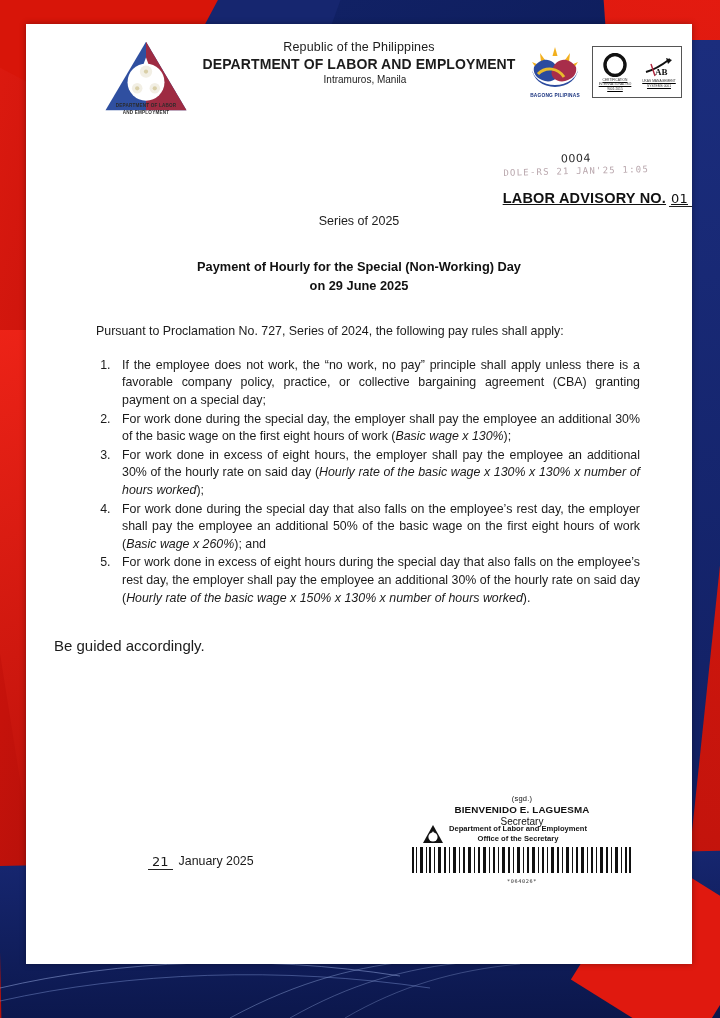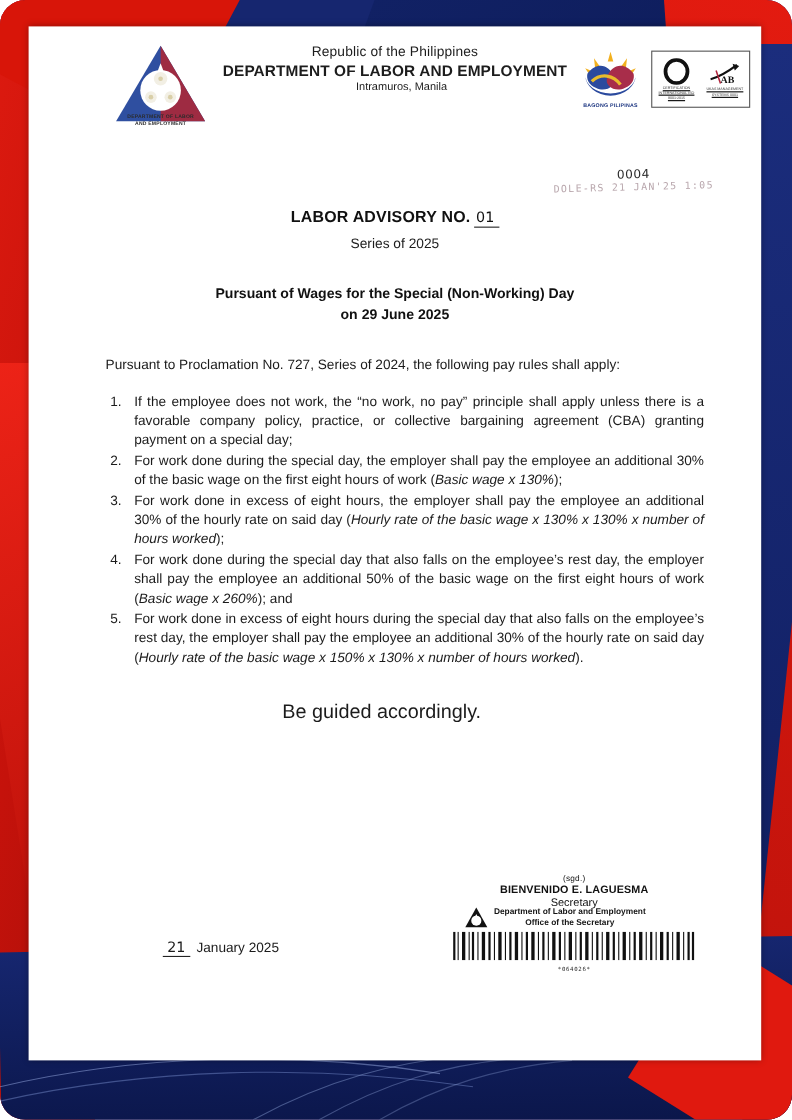--- a/index.html
+++ b/index.html
@@ -7,21 +7,20 @@
     padding: 0;
     background: #ffffff;
   }
   #page {
     position: relative;
     width: 720px;
     height: 1018px;
     overflow: hidden;
     font-family: "Liberation Sans", sans-serif;
     background: #f9a8d4;
-    border-radius: 23px;
   }
 
   
   .bg-layer { position: absolute; inset: 0; overflow: hidden; }
 
   .bg-navy-base {
     position: absolute; inset: 0;
     background: linear-gradient(150deg, #13246b 0%, #0c1a55 45%, #101f63 100%);
   }
   .bg-red-left {
@@ -170,25 +169,26 @@
     font-family: "DejaVu Sans Mono", monospace;
     font-size: 9px;
     color: #b9a7ad;
     letter-spacing: 1.2px;
     margin-top: 1px;
   }
 
   
   .adv-title {
     margin-top: 70px;
-    text-align: center;
+    text-align: right;
     font-size: 14.5px;
     font-weight: bold;
     color: #111;
     letter-spacing: .2px;
+    text-decoration: underline;
   }
   .adv-no-hand {
     font-family: "DejaVu Sans", sans-serif;
     font-weight: normal;
     font-size: 13px;
     border-bottom: 1.3px solid #222;
     padding: 0 4px 0 2px;
     margin-left: 3px;
   }
   .adv-series {
@@ -225,23 +225,22 @@
     line-height: 1.42;
   }
   ol.rules li {
     text-align: justify;
     margin-bottom: 1px;
     padding-left: 8px;
   }
   ol.rules li::marker { font-size: 12.4px; }
   .closing {
     margin-top: 30px;
-    font-size: 18px;
+    font-size: 15px;
     padding-left: 2px;
-    text-align: center;
   }
 
   
   .sig-block {
     position: absolute;
     left: 396px; top: 770px;
     width: 200px;
     text-align: center;
     color: #111;
   }
@@ -377,21 +376,21 @@
       <div class="stamp-hand">0004</div>
       <div class="stamp-faint">DOLE-RS  21 JAN'25  1:05</div>
     </div>
 
     <div class="adv-title">
       <span>LABOR ADVISORY NO.</span><span class="adv-no-hand">01</span>
     </div>
     <div class="adv-series">Series of 2025</div>
 
     <div class="subject">
-      <div>Pursuant of Wages for the Special (Non-Working) Day</div>
+      <div>Payment of Hourly for the Special (Non-Working) Day</div>
       <div>on 29 June 2025</div>
     </div>
 
     <div class="body-wrap">
       <p class="intro">Pursuant to Proclamation No. 727, Series of 2024, the following pay rules shall apply:</p>
       <ol class="rules" id="rules-list">
           <li><span>If the employee does not work, the “no work, no pay” principle shall apply unless there is a favorable company policy, practice, or collective bargaining agreement (CBA) granting payment on a special day;</span></li>
           <li><span>For work done during the special day, the employer shall pay the employee an additional 30% of the basic wage on the first eight hours of work (</span><em>Basic wage x 130%</em><span>);</span></li>
           <li><span>For work done in excess of eight hours, the employer shall pay the employee an additional 30% of the hourly rate on said day (</span><em>Hourly rate of the basic wage x 130% x 130% x number of hours worked</em><span>);</span></li>
           <li><span>For work done during the special day that also falls on the employee’s rest day, the employer shall pay the employee an additional 50% of the basic wage on the first eight hours of work (</span><em>Basic wage x 260%</em><span>); and</span></li>

